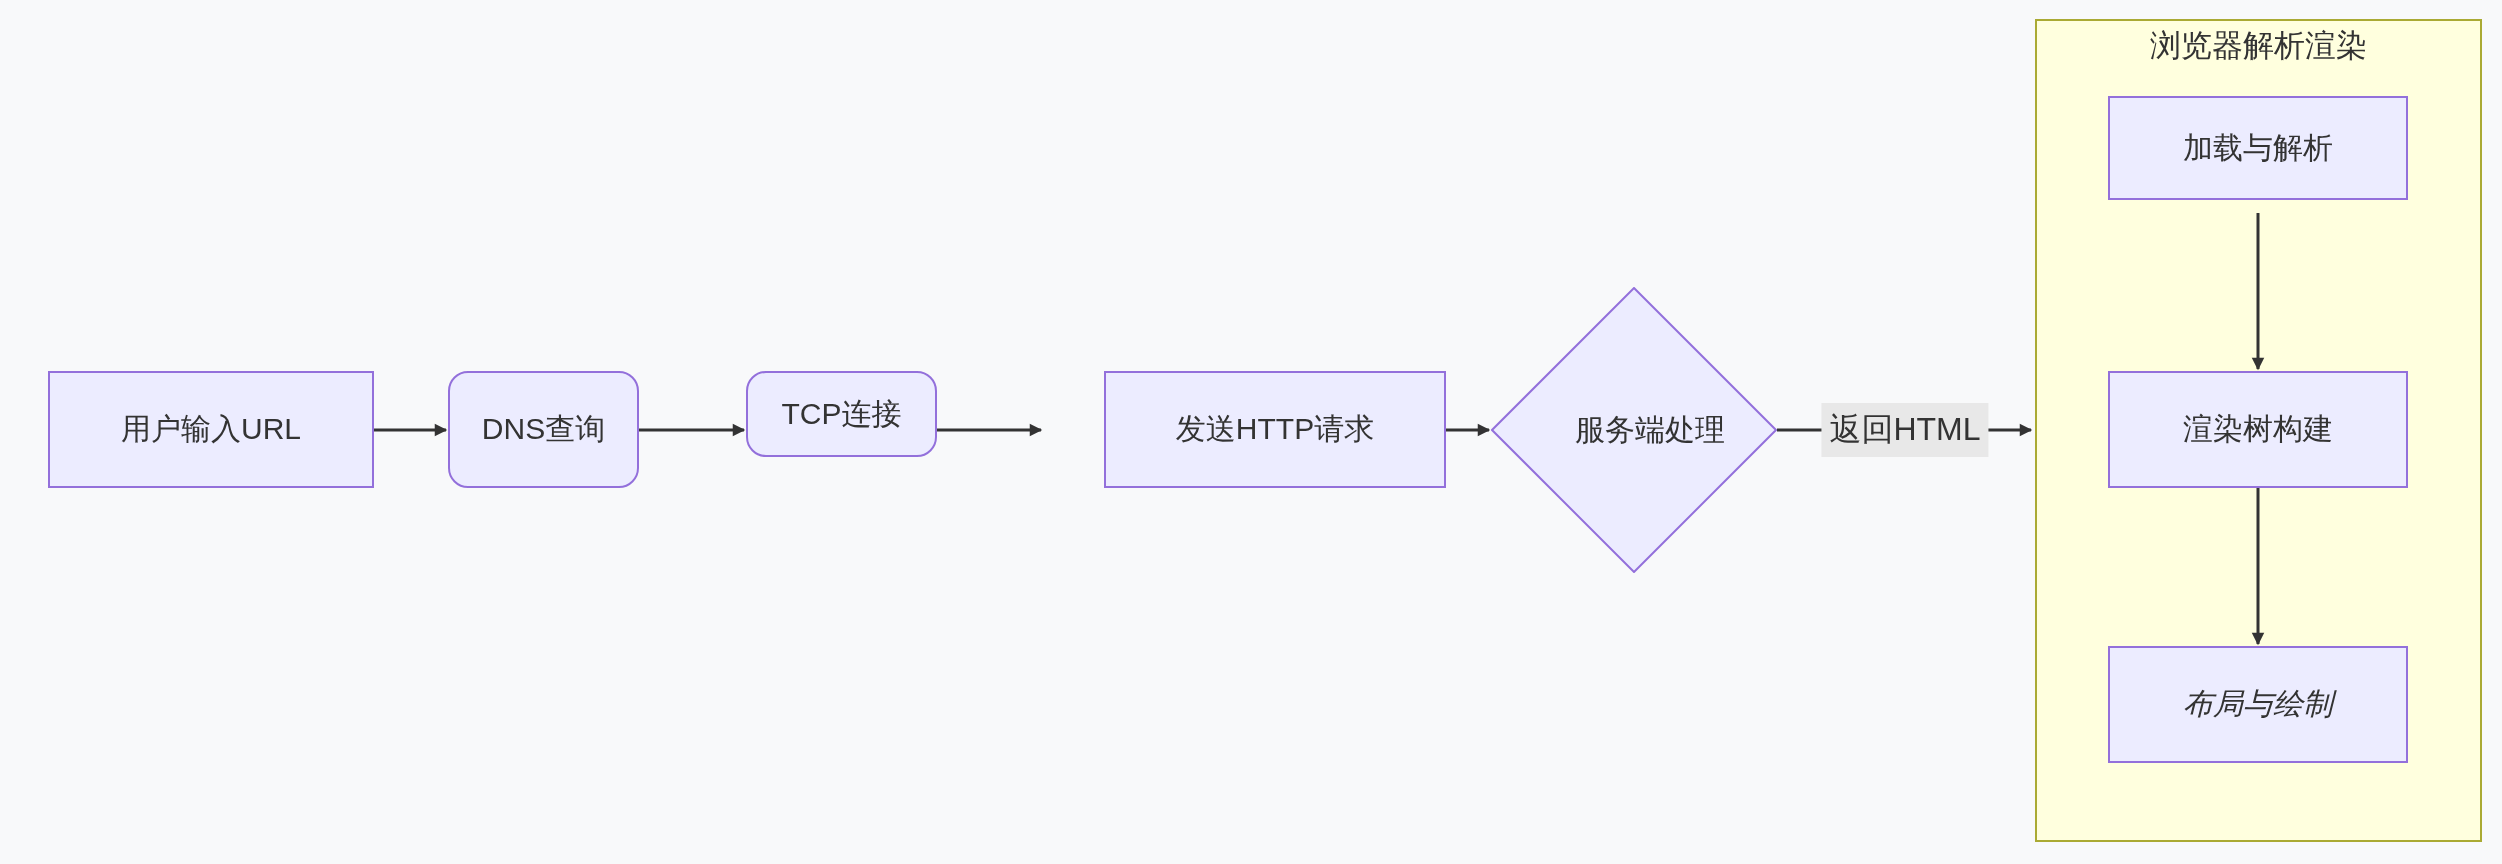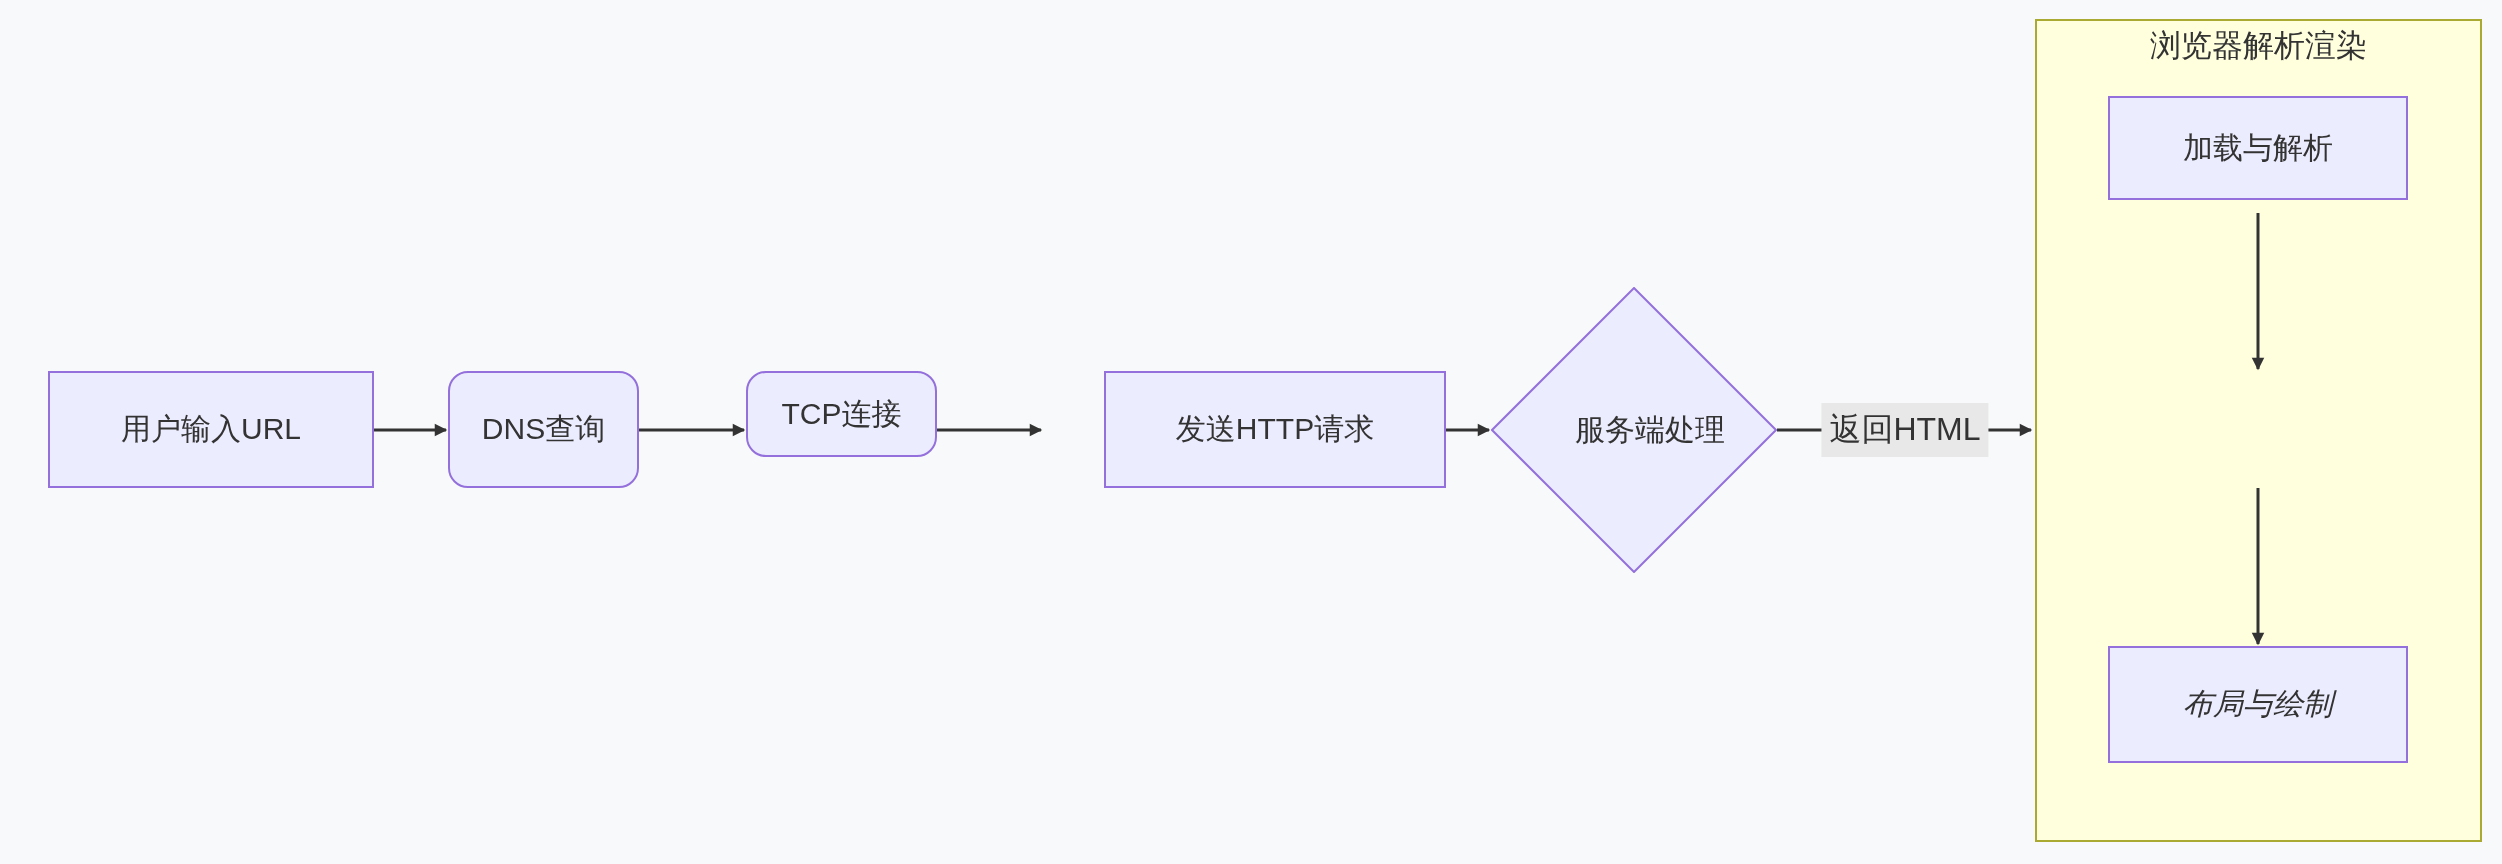--- a/index.html
+++ b/index.html
@@ -96,17 +96,20 @@
       <polygon class="diamond-shape" points="143,1 285,143 143,285 1,143"></polygon>
     </svg>
     <div class="diamond-label">服务端处理</div>
   </div>
 
   <div class="subgraph-title">浏览器解析渲染</div>
 
   <div class="node s1">
     <span>加载与解析</span>
   </div>
+  <div class="node s2">
+    <span>渲染树构建</span>
+  </div>
   <div class="node s3">
     <span>布局与绘制</span>
   </div>
 
 </div>
 
 </body></html>

